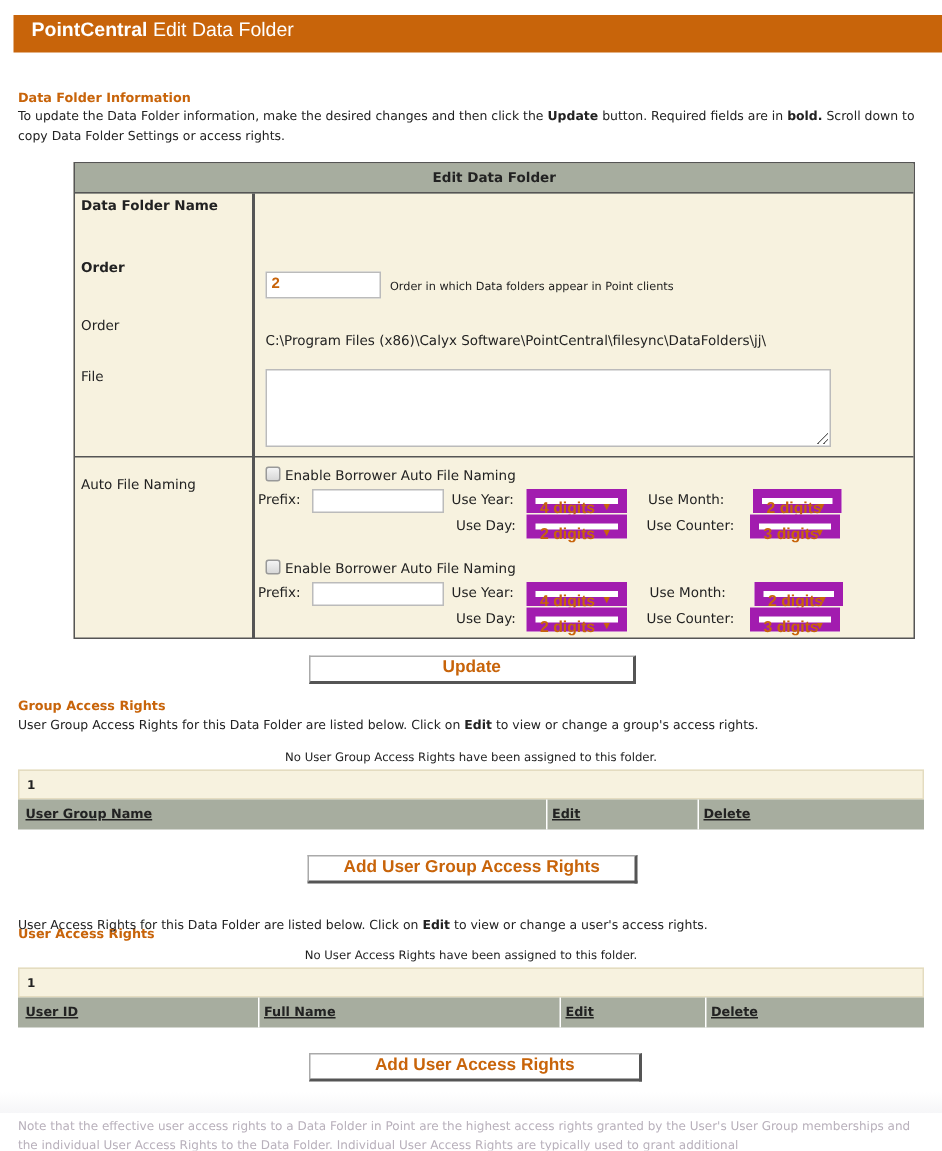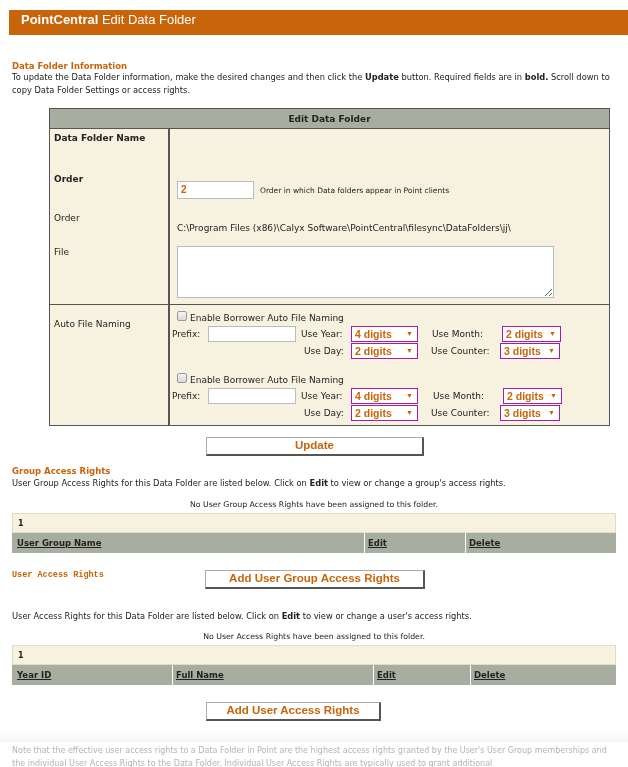--- a/index.html
+++ b/index.html
@@ -55,21 +55,21 @@
   .cb {
     position: absolute; width: 10px; height: 10px; border: 1px solid #999;
     border-radius: 2px; background: linear-gradient(#f4f4f4, #d8d8d8);
   }
   .cb-label { position: absolute; font-size: 9px; }
   .small-lbl { position: absolute; font-size: 9px; text-align: right; }
   .prefix-input {
     position: absolute; width: 88px; height: 16px; background: #fff; border: 1px solid #bbb;
   }
   .sel {
-    position: absolute; height: 16px; background: #fff; border: 1px solid #a21caf;
+    position: absolute; height: 16px; background: #fff; border: 6px solid #a21caf;
     color: #c8640a; font-size: 10.5px; font-weight: bold; padding: 0 3px;
     font-family: "Liberation Sans", sans-serif; line-height: 14px;
   }
   .sel .arrow { position: absolute; right: 4px; top: 0; font-size: 7px; color: #c8640a; }
 
   .btn {
     position: absolute; background: #fff;
     border: 1px solid #aaa; border-right: 2px solid #555; border-bottom: 2px solid #555;
     color: #c8640a; font-weight: bold; text-align: center;
     font-family: "Liberation Sans", sans-serif; font-size: 11.5px; line-height: 15px;
@@ -157,31 +157,31 @@
   <div class="ghead">
     <span style="left:5px;">User Group Name</span>
     <div class="sep" style="left:352px;"></div>
     <span style="left:356px;">Edit</span>
     <div class="sep" style="left:453px;"></div>
     <span style="left:457px;">Delete</span>
   </div>
 </div>
 <div class="btn" style="left:205px; top:570px; width:220px; height:19px;">Add User Group Access Rights</div>
 
-<div class="sec-title" style="top:570px;font-family:Liberation Mono, monospace;">User Access Rights</div>
+<div class="sec-title" style="top:618px;">User Access Rights</div>
 <div class="desc" style="top:610px;"><span>User Access Rights for this Data Folder are listed below. Click on </span><b>Edit</b><span> to view or change a user's access rights.</span></div>
 <div class="note-center" style="top:632px;">No User Access Rights have been assigned to this folder.</div>
 <div class="grid" style="top:645px;">
   <div class="pager">1</div>
   <div class="ghead">
-    <span style="left:5px;">Year ID</span>
+    <span style="left:5px;">User ID</span>
     <div class="sep" style="left:160px;"></div>
     <span style="left:164px;">Full Name</span>
     <div class="sep" style="left:361px;"></div>
     <span style="left:365px;">Edit</span>
     <div class="sep" style="left:458px;"></div>
     <span style="left:462px;">Delete</span>
   </div>
 </div>
-<div class="btn" style="left:206px; top:702px; width:175px; height:19px;">Add User Access Rights</div>
+<div class="btn" style="left:206px; top:702px; width:222px; height:19px;">Add User Access Rights</div>
 
 <div class="gradient-band"></div>
 <div class="footnote">Note that the effective user access rights to a Data Folder in Point are the highest access rights granted by the User's User Group memberships and the individual User Access Rights to the Data Folder. Individual User Access Rights are typically used to grant additional</div>
 
 </body></html>

